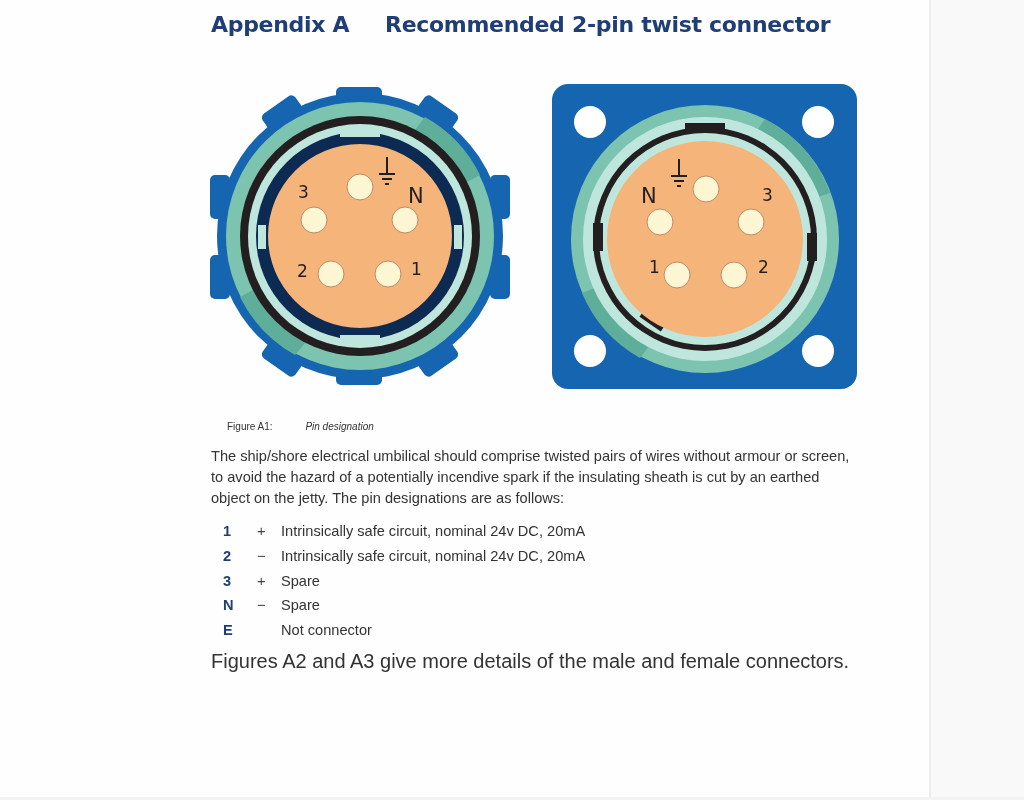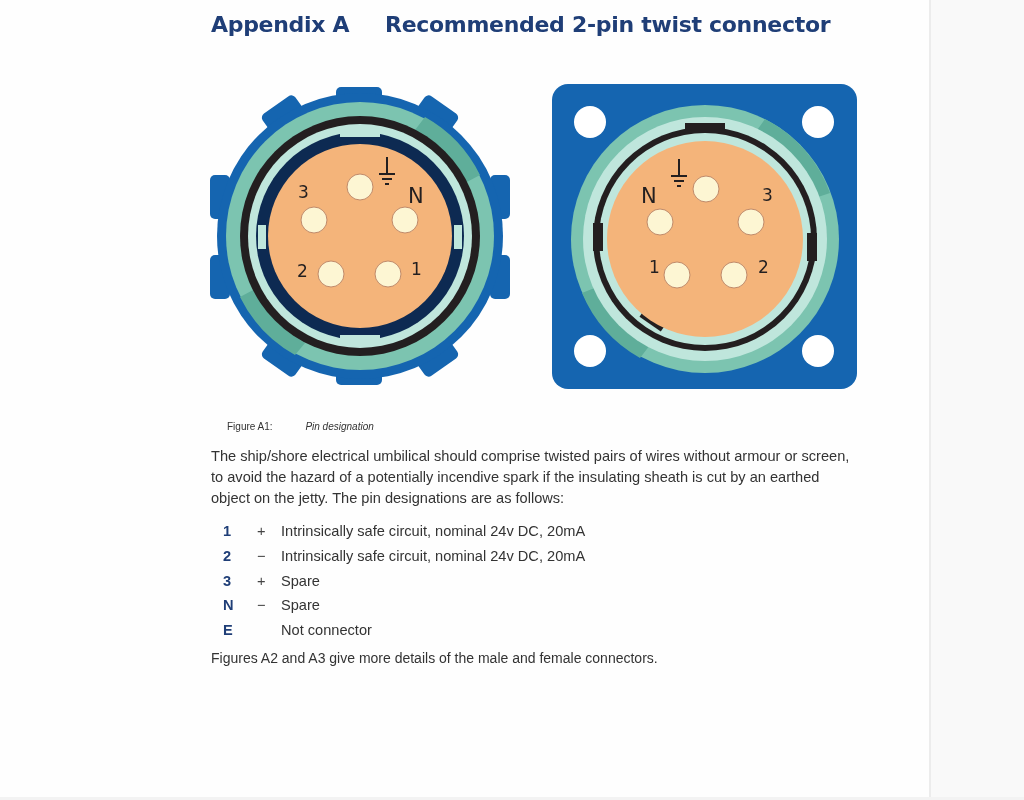--- a/index.html
+++ b/index.html
@@ -98,21 +98,21 @@
       left: 46px;
       color: #444;
     }
     .pin-row .pin-desc {
       position: absolute;
       left: 70px;
     }
     .footer-para {
       position: absolute;
       left: 211px; top: 650px;
-      font-size: 14px;
+      font-size: 20px;
       color: #333333;
       font-family: "Liberation Sans", sans-serif;
       white-space: nowrap;
     }
     svg text { font-family: "DejaVu Sans", sans-serif; }
   </style>
 </head>
 <body>
 
 <div class="viewport">

